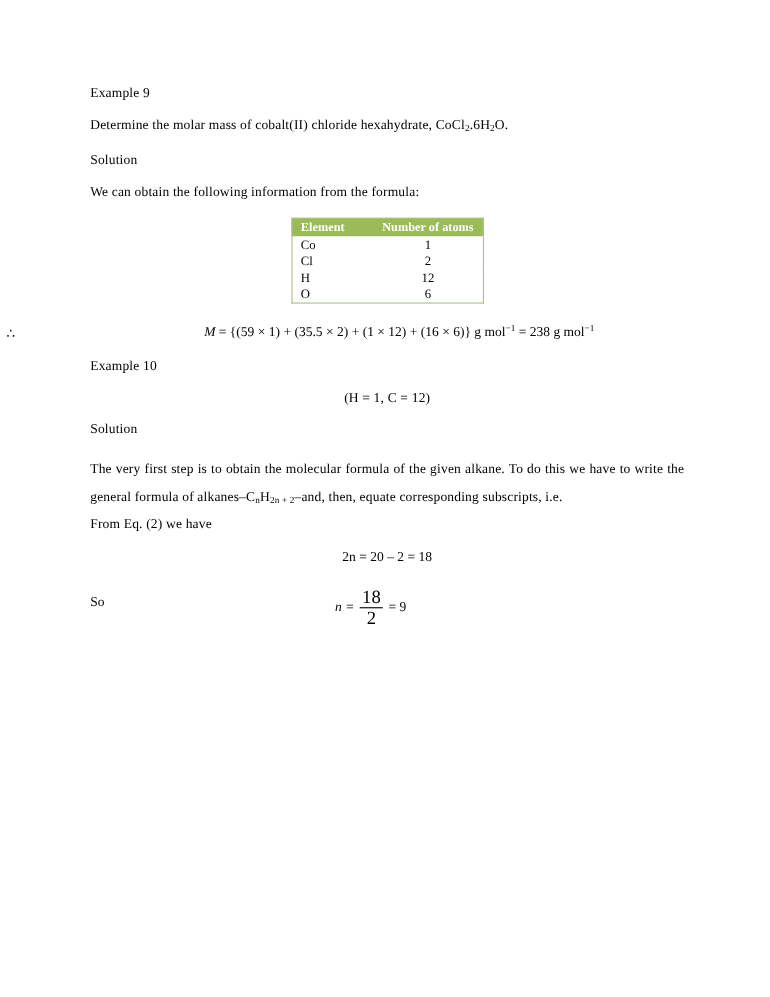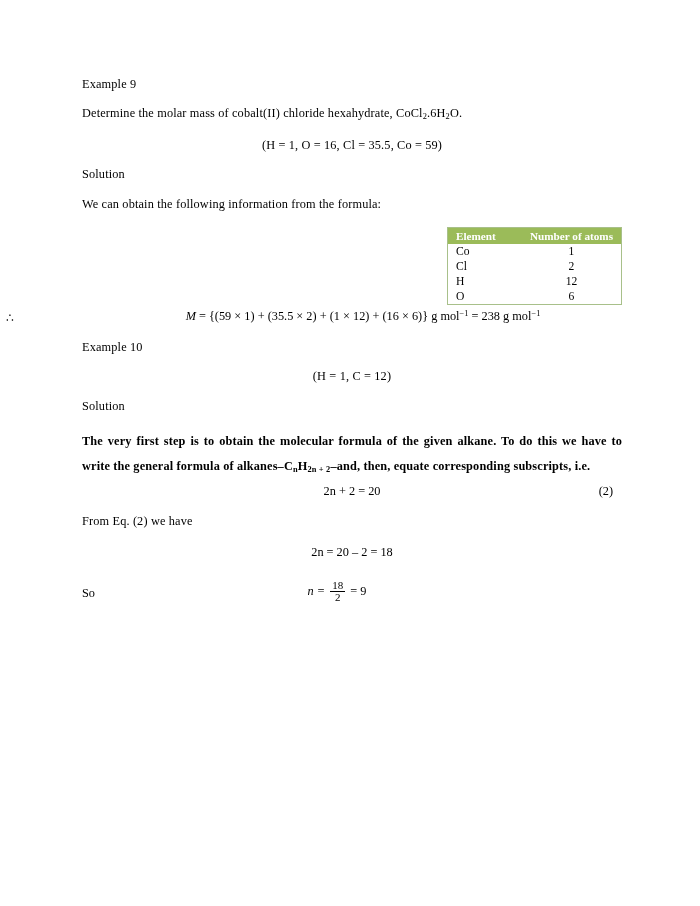--- a/index.html
+++ b/index.html
@@ -33,21 +33,20 @@
     font-size: 12.3px;
     line-height: 1.0;
     margin: 0 0 17px 0;
     text-align: left;
     letter-spacing: 0.15px;
   }
   .para.just {
     text-align: justify;
     line-height: 2.05;
     margin-bottom: 5px;
-    font-weight: bold;
   }
   .center {
     text-align: center;
   }
   .eq-line {
     position: relative;
     font-size: 12.3px;
     margin: 0 0 16px 0;
     text-align: center;
   }
@@ -63,22 +62,22 @@
   }
   sup {
     font-size: 8.4px;
     vertical-align: 0.45em;
   }
   .italic { font-style: italic; }
 
   
   .table-wrap {
     display: flex;
-    justify-content: flex-end;
-    margin: 6px 0 4px 0;
+    justify-content: center;
+    margin: 6px 0 18px 0;
   }
   table.atoms {
     border-collapse: collapse;
     border: 1px solid #a8c08a;
     font-size: 11.4px;
     width: 175px;
   }
   table.atoms thead th {
     background: #9bbb59;
     color: #ffffff;
@@ -123,21 +122,21 @@
     margin-left: 22px;
     font-size: 12.3px;
     text-align: center;
   }
 
   
   .frac {
     display: inline-block;
     vertical-align: middle;
     text-align: center;
-    font-size: 11px;
+    font-size: 17px;
     line-height: 1.05;
     margin: 0 2px;
   }
   .frac .top {
     display: block;
     border-bottom: 1px solid #000;
     padding: 0 2px;
   }
   .frac .bot {
     display: block;
@@ -165,21 +164,20 @@
 </head>
 <body>
 
 <div class="page">
   <div class="content">
 
     <p class="para">Example 9</p>
 
     <p class="para">Determine the molar mass of cobalt(II) chloride hexahydrate, CoCl<sub>2</sub>.6H<sub>2</sub>O.</p>
 
-    <p class="para center">(H = 1, O = 16, Cl = 35.5, Co = 59)</p>
 
     <p class="para">Solution</p>
 
     <p class="para">We can obtain the following information from the formula:</p>
 
     <div class="table-wrap">
       <table class="atoms">
         <thead>
           <tr>
             <th class="el">Element</th>
@@ -215,24 +213,20 @@
     <p class="para">Example 10</p>
 
 
     <p class="para center">(H = 1, C = 12)</p>
 
     <p class="para">Solution</p>
 
     <p class="para just">The very first step is to obtain the molecular formula of the given alkane. To do this we have to write the general formula of alkanes–C<sub>n</sub>H<sub>2n&nbsp;+&nbsp;2</sub>–and, then, equate corresponding subscripts, i.e.</p>
 
 
-    <div class="eq-line">
-      <span>2n + 2 = 20</span>
-      <span class="eq-num">(2)</span>
-    </div>
 
     <p class="para" style="margin-top:6px;">From Eq. (2) we have</p>
 
     <div class="eq-line" style="margin-bottom:20px;">
       <span>2n = 20 – 2 = 18</span>
     </div>
 
     <div class="so-row">
       <span class="so-label">So</span>
       <div class="so-eq">

